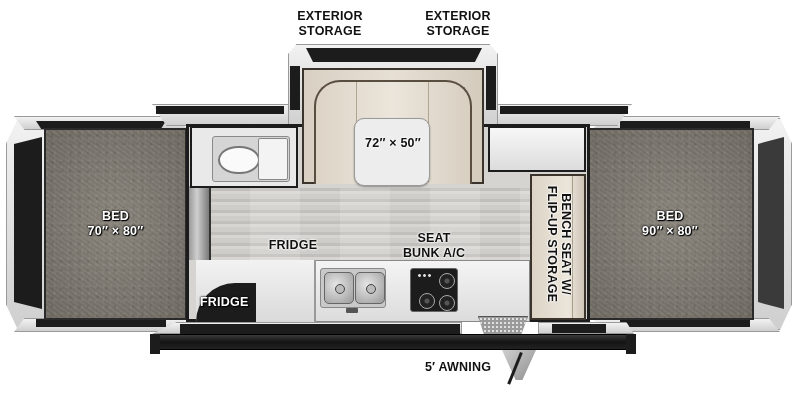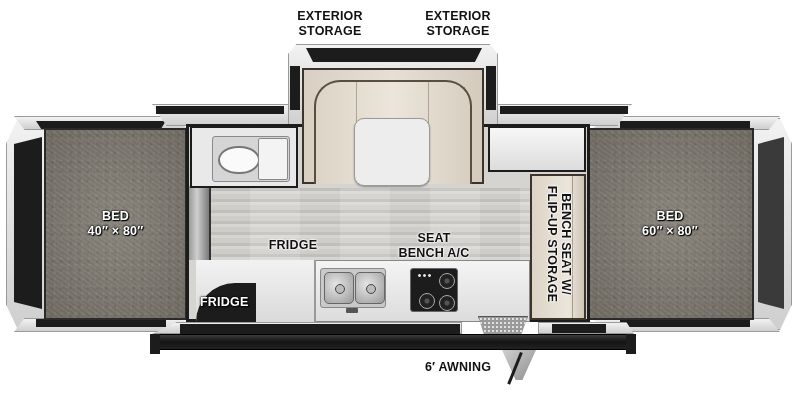--- a/index.html
+++ b/index.html
@@ -42,34 +42,34 @@
 <div class="abs black" style="left:14px; top:137px; width:28px; height:172px; clip-path: polygon(0 4%, 100% 0, 100% 100%, 0 96%);"></div>
 
 <div class="abs frame" style="left:14px; top:116px; width:176px; height:14px; clip-path: polygon(0 0, 88% 0, 100% 100%, 6% 100%);"></div>
 <div class="abs black" style="left:36px; top:121px; width:130px; height:8px; clip-path: polygon(0 0, 100% 0, 96% 100%, 4% 100%);"></div>
 <div class="abs frame" style="left:14px; top:318px; width:176px; height:14px; clip-path: polygon(6% 0, 100% 0, 88% 100%, 0 100%);"></div>
 <div class="abs black" style="left:36px; top:319px; width:130px; height:8px;"></div>
 
 <div class="abs bed-texture" style="left:44px; top:128px; width:143px; height:192px;"></div>
 <div class="lbl lbl-white" style="left:44px; top:209px; width:143px;">
   <span>BED</span>
-  <span>40″ × 80″</span>
+  <span>70″ × 80″</span>
 </div>
 
 <div class="abs frame" style="left:752px; top:118px; width:40px; height:212px; clip-path: polygon(0 0, 70% 0, 100% 12%, 100% 88%, 70% 100%, 0 100%);"></div>
 <div class="abs" style="left:758px; top:137px; width:26px; height:172px; background:#3a3a3a; clip-path: polygon(0 4%, 100% 0, 100% 100%, 0 96%);"></div>
 <div class="abs frame" style="left:590px; top:116px; width:190px; height:14px; clip-path: polygon(12% 0, 100% 0, 94% 100%, 0 100%);"></div>
 <div class="abs black" style="left:620px; top:121px; width:130px; height:8px;"></div>
 <div class="abs frame" style="left:590px; top:318px; width:190px; height:14px; clip-path: polygon(0 0, 94% 0, 100% 100%, 12% 100%);"></div>
 <div class="abs black" style="left:620px; top:319px; width:130px; height:8px;"></div>
 
 <div class="abs bed-texture" style="left:588px; top:128px; width:166px; height:192px;"></div>
 <div class="lbl lbl-white" style="left:600px; top:209px; width:140px;">
   <span>BED</span>
-  <span>60″ × 80″</span>
+  <span>90″ × 80″</span>
 </div>
 
 <div class="abs frame" style="left:152px; top:104px; width:146px; height:22px; clip-path: polygon(0 0, 100% 0, 100% 100%, 10% 100%);"></div>
 <div class="abs black" style="left:156px; top:106px; width:128px; height:8px;"></div>
 <div class="abs frame" style="left:486px; top:104px; width:146px; height:22px; clip-path: polygon(0 0, 100% 0, 90% 100%, 0 100%);"></div>
 <div class="abs black" style="left:500px; top:106px; width:128px; height:8px;"></div>
 
 <div class="abs frame" style="left:288px; top:44px; width:210px; height:84px; clip-path: polygon(4% 0, 96% 0, 100% 12%, 100% 100%, 0 100%, 0 12%);"></div>
 <div class="abs black" style="left:306px; top:48px; width:176px; height:14px; clip-path: polygon(0 0, 100% 0, 96% 100%, 4% 100%);"></div>
 <div class="abs black" style="left:290px; top:66px; width:10px; height:44px;"></div>
@@ -89,20 +89,21 @@
 <div class="abs floor" style="left:210px; top:188px; width:322px; height:72px;"></div>
 
 <div class="abs" style="left:189px; top:186px; width:22px; height:74px; background: linear-gradient(90deg,#9a9a9a,#cfcfcf 40%,#7a7a7a); border-right:2px solid #333;"></div>
 
 <div class="abs beige" style="left:302px; top:68px; width:182px; height:116px; border:2px solid #3a342c;"></div>
 <div class="abs" style="left:314px; top:80px; width:158px; height:104px; border:2px solid #5a4e40; border-bottom:none; border-radius:26px 26px 0 0; background: linear-gradient(90deg,#ddd4c6,#ebe5db 50%,#d8cfc1);"></div>
 <div class="abs" style="left:356px; top:82px; width:1px; height:100px; background:#b0a593;"></div>
 <div class="abs" style="left:428px; top:82px; width:1px; height:100px; background:#b0a593;"></div>
 <div class="abs" style="left:354px; top:118px; width:76px; height:68px; background:#ededed; border:1px solid #9a9a9a; border-radius:10px; box-shadow: 0 1px 2px rgba(0,0,0,0.35);"></div>
 <div class="lbl lbl-dark" style="left:350px; top:136px; width:86px;">
+  <span>72″ × 50″</span>
 </div>
 
 <div class="abs" style="left:190px; top:126px; width:108px; height:62px; background:#e9e9e9; border:2px solid #1c1c1c;"></div>
 <div class="abs" style="left:212px; top:136px; width:78px; height:46px; background:#d5d5d5; border:1px solid #8a8a8a; border-radius:3px;"></div>
 <div class="abs" style="left:218px; top:146px; width:42px; height:28px; border-radius:48% 48% 48% 48% / 50% 50% 50% 50%; background:#fafafa; border:2px solid #777;"></div>
 <div class="abs" style="left:258px; top:138px; width:30px; height:42px; background:#f3f3f3; border:1px solid #888; border-radius:2px;"></div>
 
 <div class="abs cabinet" style="left:196px; top:260px; width:334px; height:62px;"></div>
 <div class="abs" style="left:196px; top:260px; width:120px; height:62px; background: linear-gradient(180deg,#f2f2f2,#dadada); border-right:2px solid #999;"></div>
 <div class="abs black" style="left:196px; top:283px; width:60px; height:39px; border-radius: 60px 0 0 0; clip-path: inset(0 0 0 0);"></div>
@@ -120,21 +121,21 @@
 <div class="abs" style="left:346px; top:308px; width:12px; height:5px; background:#555; border-radius:1px;"></div>
 
 <div class="abs" style="left:410px; top:268px; width:48px; height:44px; background:#1c1c1c; border:1px solid #666; border-radius:3px;">
   <div class="abs" style="left:6px; top:5px; width:16px; height:3px; background: radial-gradient(circle, #ddd 1.2px, transparent 1.6px); background-size:5px 3px;"></div>
   <div class="burner" style="left:28px; top:4px;"></div>
   <div class="burner" style="left:8px; top:24px;"></div>
   <div class="burner" style="left:28px; top:26px;"></div>
 </div>
 <div class="lbl lbl-dark" style="left:394px; top:231px; width:80px;">
   <span>SEAT</span>
-  <span>BENCH A/C</span>
+  <span>BUNK A/C</span>
 </div>
 
 <div class="abs cabinet" style="left:488px; top:126px; width:98px; height:46px; border:2px solid #1c1c1c; background: linear-gradient(180deg,#f7f7f7,#dcdcdc);"></div>
 
 <div class="abs beige" style="left:530px; top:174px; width:56px; height:146px; border:2px solid #3a342c; background: linear-gradient(90deg,#ddd4c6,#ebe5db 70%,#cfc5b6);"></div>
 <div class="abs" style="left:572px; top:176px; width:1px; height:142px; background:#a89c89;"></div>
 <div class="lbl lbl-dark" style="left:489px; top:230px; width:140px; transform: rotate(90deg); transform-origin:center center; line-height:14px;">
   <span>BENCH SEAT W/</span>
   <span>FLIP-UP STORAGE</span>
 </div>
@@ -146,13 +147,13 @@
 <div class="abs frame" style="left:538px; top:322px; width:96px; height:12px; clip-path: polygon(0 0, 92% 0, 100% 100%, 0 100%);"></div>
 <div class="abs black" style="left:552px; top:324px; width:54px; height:9px;"></div>
 
 <div class="abs" style="left:154px; top:334px; width:478px; height:16px; background: linear-gradient(180deg,#3b3b3b,#141414 50%,#222); border:1px solid #000;"></div>
 <div class="abs black" style="left:150px; top:334px; width:10px; height:20px;"></div>
 <div class="abs black" style="left:626px; top:334px; width:10px; height:20px;"></div>
 
 <div class="abs" style="left:502px; top:350px; width:34px; height:30px; background: linear-gradient(135deg,#cfcfcf,#8e8e8e); clip-path: polygon(0 0, 100% 0, 60% 100%, 40% 100%);"></div>
 <div class="abs black" style="left:520px; top:352px; width:3px; height:34px; transform: rotate(22deg); transform-origin: top left;"></div>
 
-<div class="lbl lbl-dark" style="left:410px; top:360px; width:96px;">6′ AWNING</div>
+<div class="lbl lbl-dark" style="left:410px; top:360px; width:96px;">5′ AWNING</div>
 
 </body></html>

